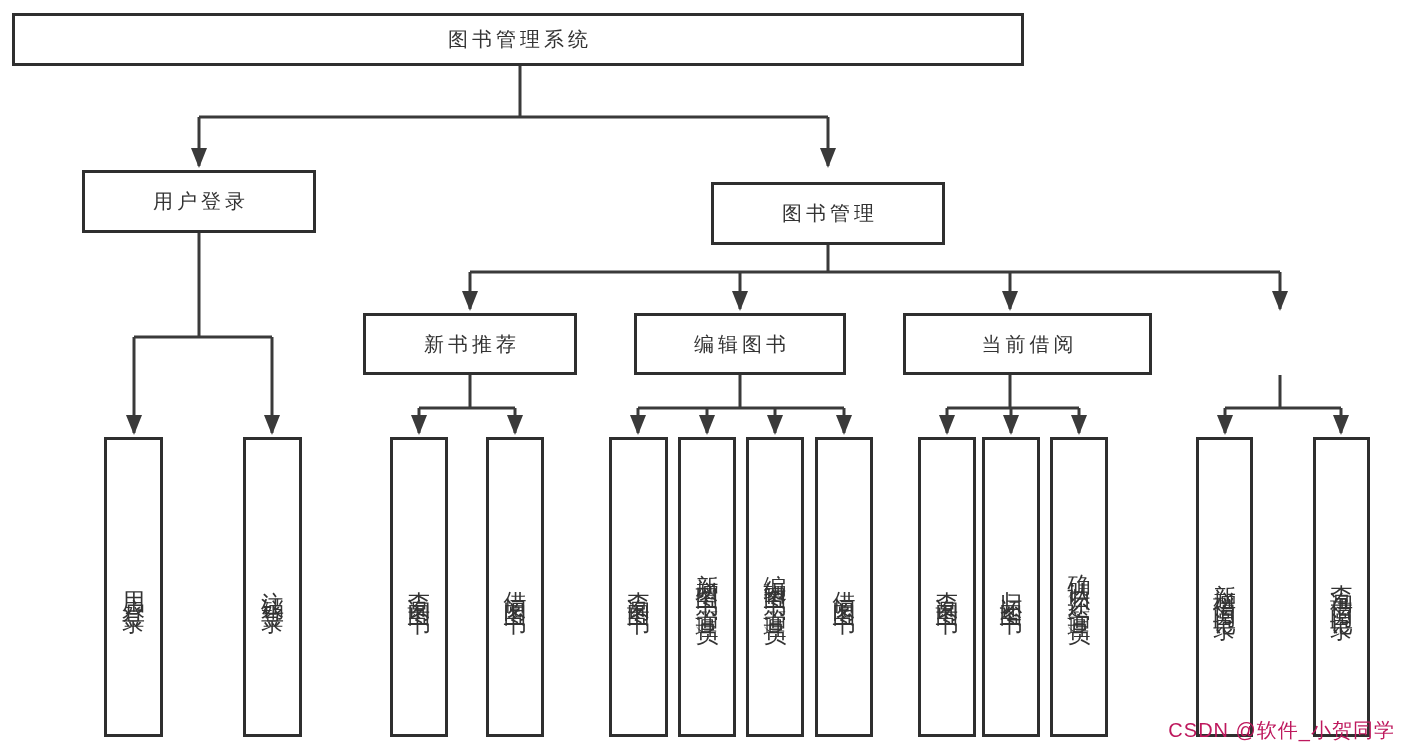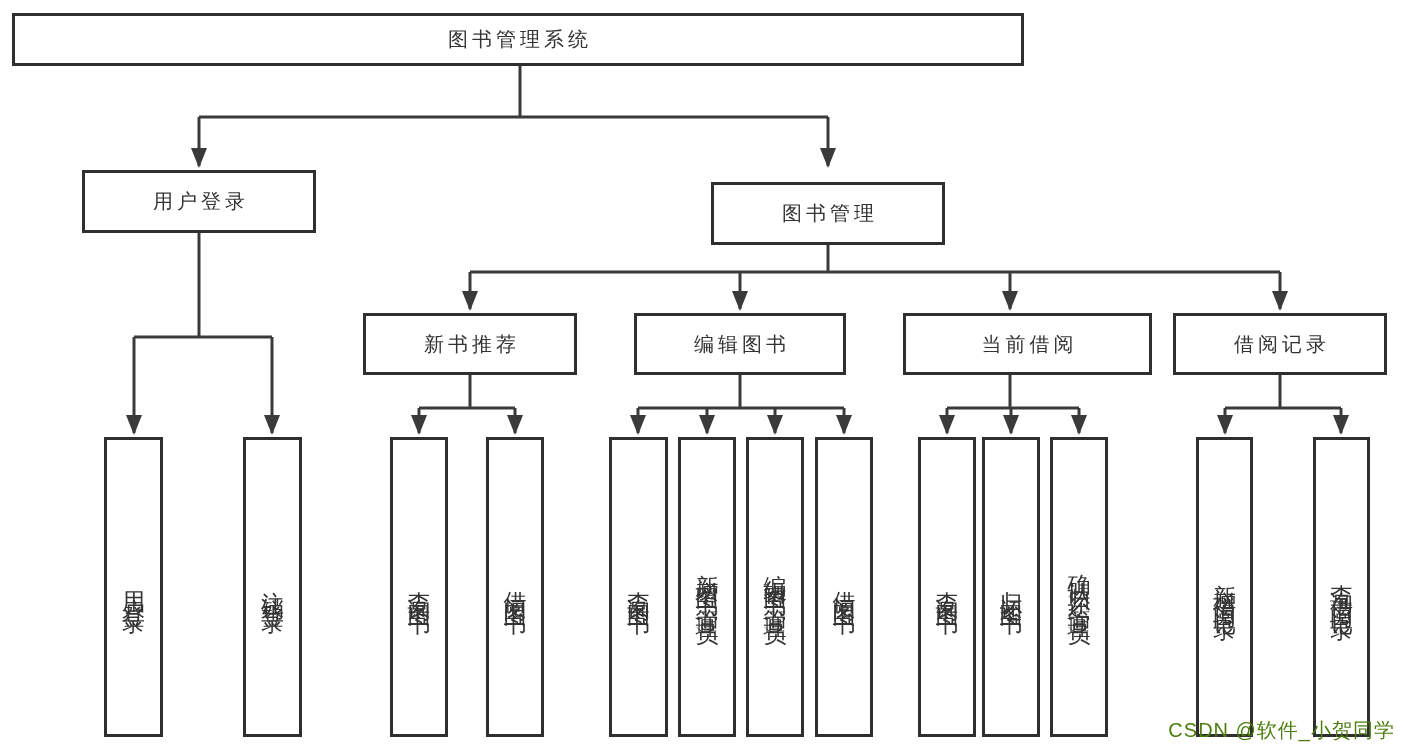--- a/index.html
+++ b/index.html
@@ -37,21 +37,21 @@
     text-orientation: mixed;
     font-size: 23px;
     letter-spacing: 7px;
     line-height: 1;
   }
   .watermark {
     position: absolute;
     right: 10px;
     top: 717px;
     font-size: 20px;
-    color: #4d7c0f;
+    color: #be185d;
     letter-spacing: 1px;
     white-space: nowrap;
   }
 </style>
 </head>
 <body>
 
 <div class="canvas">
 
   <svg class="connectors" viewBox="0 0 1405 747" xmlns="http://www.w3.org/2000/svg">
@@ -110,23 +110,20 @@
 
   <div class="box hbox" style="left:363px; top:313px; width:214px; height:62px;">
     <span>新书推荐</span>
   </div>
   <div class="box hbox" style="left:634px; top:313px; width:212px; height:62px;">
     <span>编辑图书</span>
   </div>
   <div class="box hbox" style="left:903px; top:313px; width:249px; height:62px;">
     <span>当前借阅</span>
   </div>
-  <div class="box hbox" style="left:1173px; top:313px; width:214px; height:62px;">
-    <span>借阅记录</span>
-  </div>
 
   <div class="box vbox" style="left:104px; top:437px; width:59px; height:300px;">
     <span>用户登录</span>
   </div>
   <div class="box vbox" style="left:243px; top:437px; width:59px; height:300px;">
     <span>注销登录</span>
   </div>
 
   <div class="box vbox" style="left:390px; top:437px; width:58px; height:300px;">
     <span>查询图书</span>

